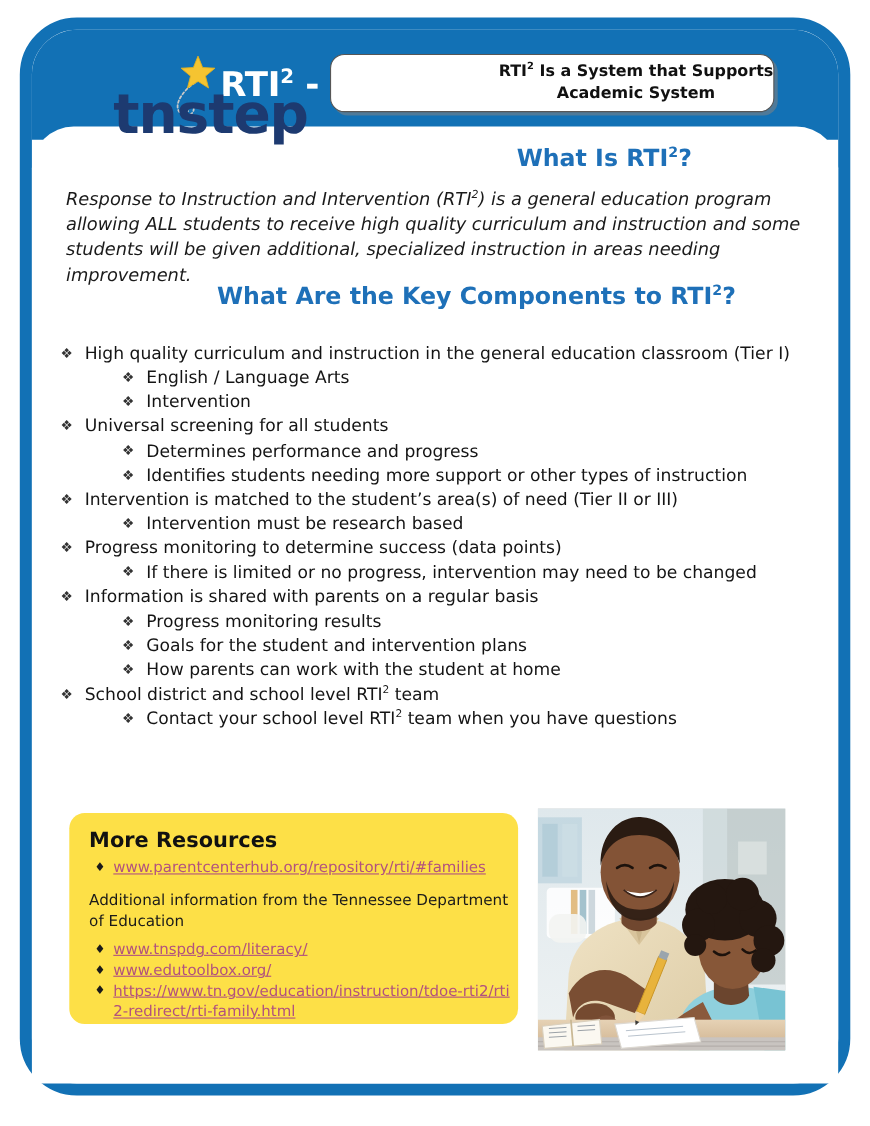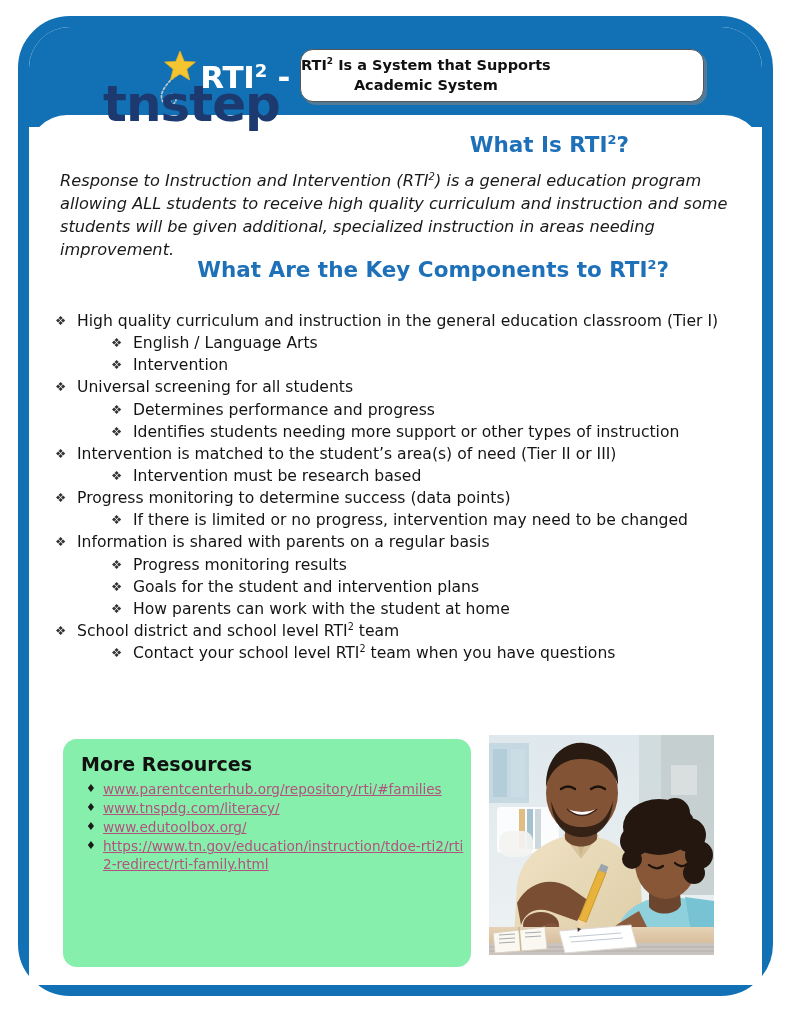--- a/index.html
+++ b/index.html
@@ -109,21 +109,21 @@
     top: 22px;
     width: 404px;
     height: 53px;
     box-sizing: border-box;
     background: #ffffff;
     border: 1.6px solid #565656;
     border-radius: 13px;
     box-shadow: 3px 3px 0 0 rgba(130,130,130,0.55);
     display: flex;
     align-items: center;
-    justify-content: flex-start;
+    justify-content: flex-end;
   }
   .callout-text {
     text-align: center;
     font-size: 14.5px;
     font-weight: bold;
     color: #111111;
     line-height: 1.32;
     font-family: "DejaVu Sans", sans-serif;
   }
   .callout-text sup { font-size: 0.62em; vertical-align: super; line-height: 0; }
@@ -201,23 +201,23 @@
   }
   .bullet-text { flex: 1 1 auto; }
   .bullet-text sup { font-size: 0.62em; vertical-align: super; line-height: 0; }
 
   
   .resources-box {
     position: absolute;
     left: 34px;
     top: 712px;
     width: 408px;
-    height: 228px;
+    height: 192px;
     box-sizing: border-box;
-    background: #86efac;
+    background: #fde047;
     border-radius: 14px;
     padding: 14px 2px 10px 18px;
   }
   .resources-title {
     font-family: "DejaVu Sans", sans-serif;
     font-weight: bold;
     font-size: 19px;
     color: #111111;
     margin: 0 0 5px 0;
   }
@@ -378,20 +378,21 @@
       </div>
 
     <div class="resources-box">
       <div class="resources-title">More Resources</div>
 
       <div class="res-row">
         <span class="res-bullet">♦</span>
         <span class="res-link">www.parentcenterhub.org/repository/rti/#families</span>
       </div>
 
+      <div class="res-note">Additional information from the Tennessee Department of Education</div>
 
       <div class="res-row">
         <span class="res-bullet">♦</span>
         <span class="res-link">www.tnspdg.com/literacy/</span>
       </div>
 
       <div class="res-row">
         <span class="res-bullet">♦</span>
         <span class="res-link">www.edutoolbox.org/</span>
       </div>

